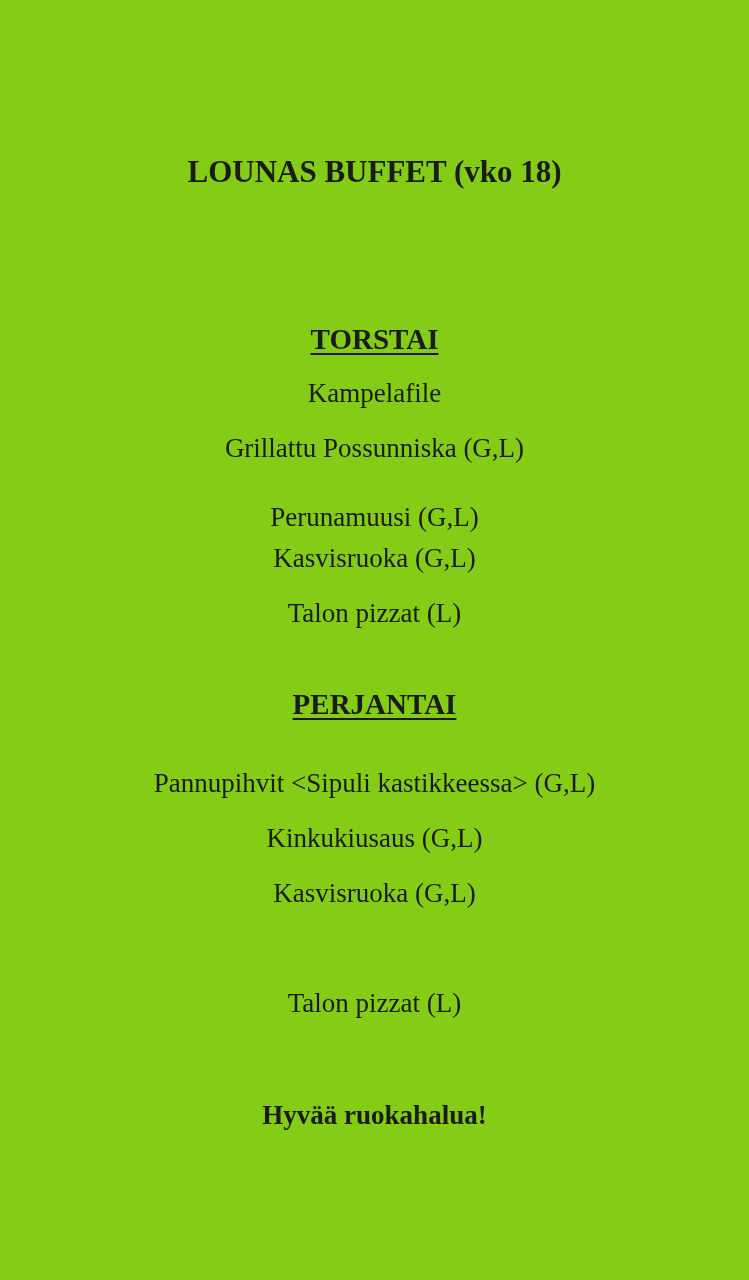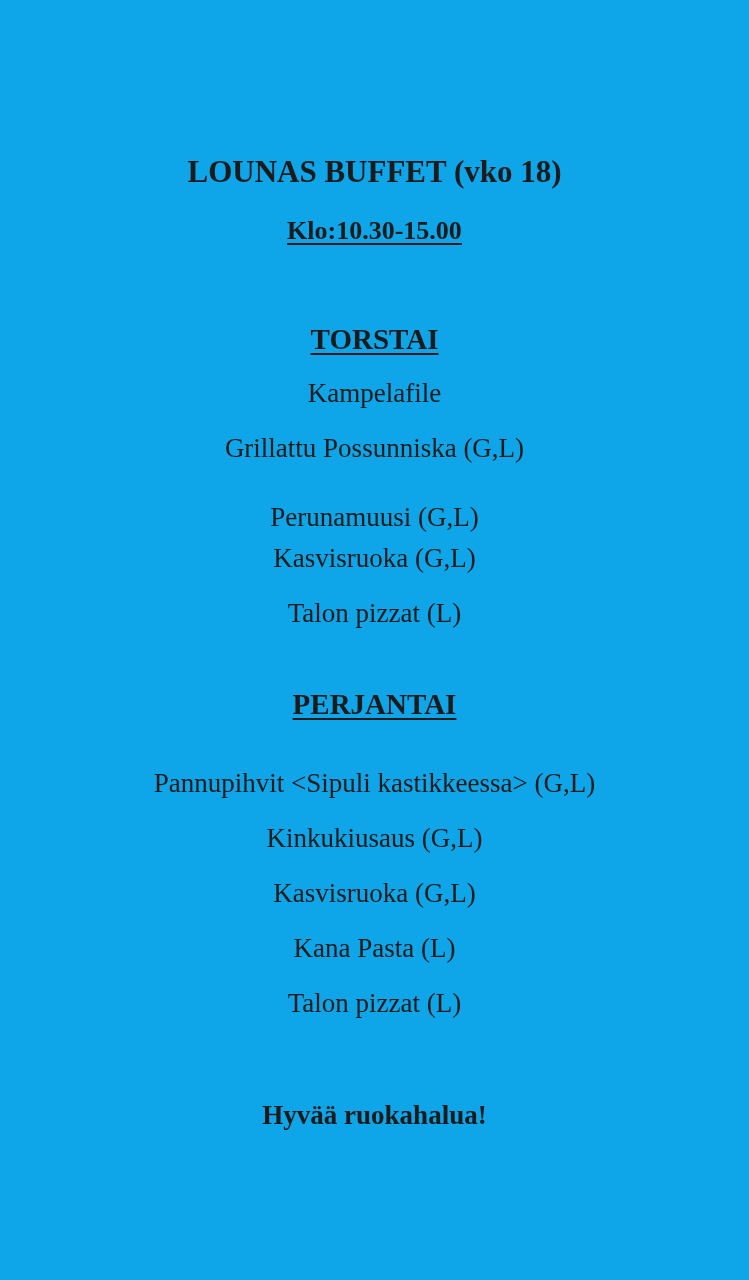--- a/index.html
+++ b/index.html
@@ -11,21 +11,21 @@
     height: 1280px;
     background: #ffffff;
     position: relative;
     overflow: hidden;
     font-family: "Liberation Serif", "DejaVu Serif", serif;
     color: #1b1b1b;
   }
   .page {
     position: absolute;
     inset: 0;
-    background: #0ea5e9;
+    background: #84cc16;
   }
   .line {
     position: absolute;
     left: 0;
     width: 100%;
     text-align: center;
     line-height: 1;
     margin: 0;
     white-space: nowrap;
   }
@@ -57,21 +57,20 @@
     text-align: center;
   }
 </style>
 </head>
 <body>
 
 <div class="page">
 
   <h1 class="line title" style="top:156px">LOUNAS BUFFET (vko 18)</h1>
 
-  <div class="line hours" style="top:218px">Klo:10.30-15.00</div>
 
   <h2 class="line day" style="top:325px">TORSTAI</h2>
 
   <div class="line item" style="top:435px">Grillattu Possunniska (G,L)</div>
 
   <div class="line item" style="top:380px">Kampelafile</div>
 
   <div class="line item" style="top:504px">Perunamuusi (G,L)</div>
 
   <div class="line item" style="top:545px">Kasvisruoka (G,L)</div>
@@ -79,19 +78,18 @@
   <div class="line item" style="top:600px">Talon pizzat (L)</div>
 
   <h2 class="line day" style="top:690px">PERJANTAI</h2>
 
   <div class="line item" style="top:825px">Kinkukiusaus (G,L)</div>
 
   <div class="line item" style="top:770px">Pannupihvit &lt;Sipuli kastikkeessa&gt; (G,L)</div>
 
   <div class="line item" style="top:880px">Kasvisruoka (G,L)</div>
 
-  <div class="line item" style="top:935px">Kana Pasta (L)</div>
 
   <div class="line item" style="top:990px">Talon pizzat (L)</div>
 
   <div class="line footer" style="top:1102px">Hyvää ruokahalua!</div>
 
 </div>
 
 </body></html>

